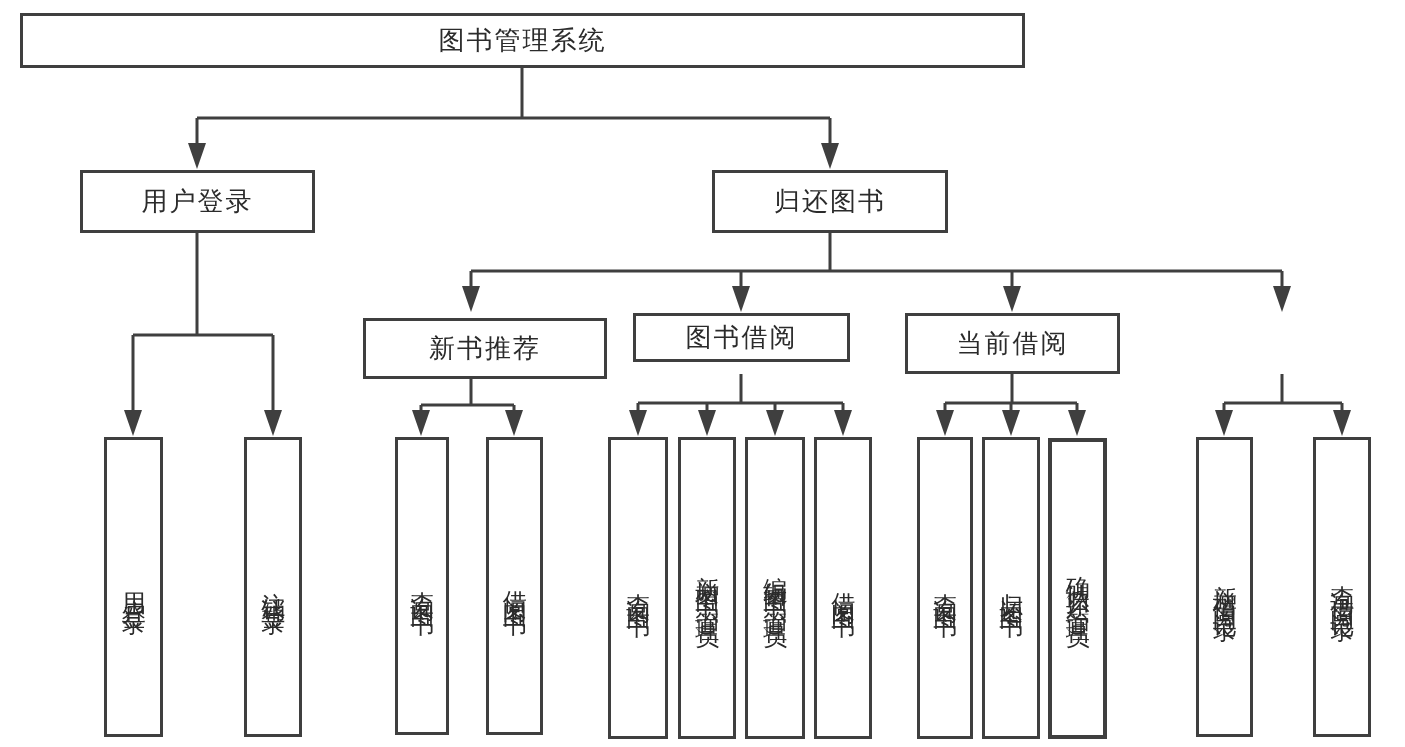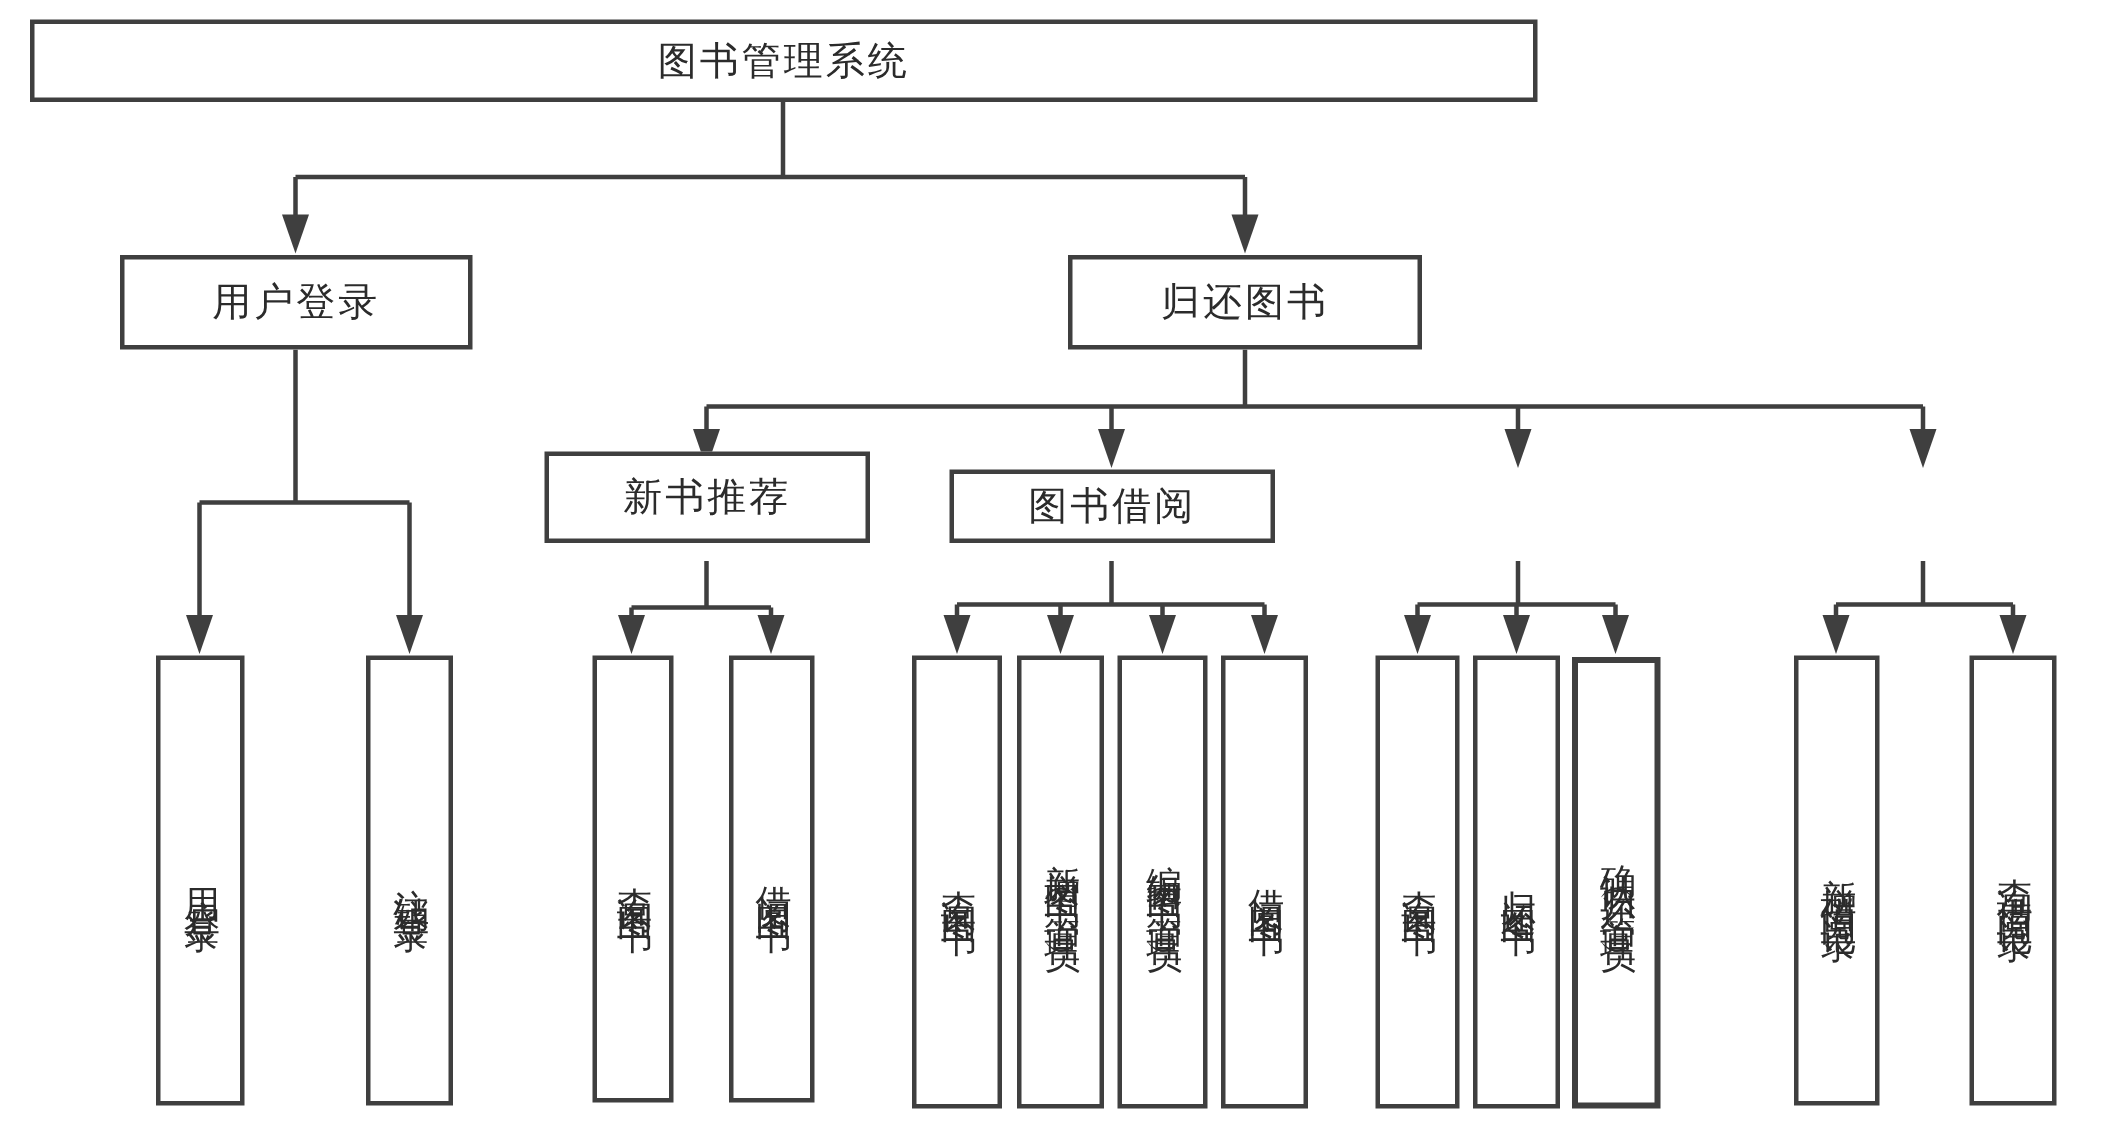--- a/index.html
+++ b/index.html
@@ -66,25 +66,28 @@
     <span>图书管理系统</span>
   </div>
 
   <div class="node hnode" style="left:80px;top:170px;width:235px;height:63px">
     <span>用户登录</span>
   </div>
   <div class="node hnode" style="left:712px;top:170px;width:236px;height:63px">
     <span>归还图书</span>
   </div>
 
-  <div class="node hnode" style="left:363px;top:301px;width:217px;height:61px">
+  <div class="node hnode" style="left:363px;top:318px;width:244px;height:61px">
     <span>新书推荐</span>
   </div>
   <div class="node hnode" style="left:633px;top:313px;width:217px;height:49px">
     <span>图书借阅</span>
+  </div>
+  <div class="node hnode" style="left:905px;top:313px;width:215px;height:61px">
+    <span>当前借阅</span>
   </div>
 
   <div class="node vnode" style="left:104px;top:437px;width:59px;height:300px">
     <span class="vtext">用户登录</span>
   </div>
   <div class="node vnode" style="left:244px;top:437px;width:58px;height:300px">
     <span class="vtext">注销登录</span>
   </div>
 
   <div class="node vnode" style="left:395px;top:437px;width:54px;height:298px">

